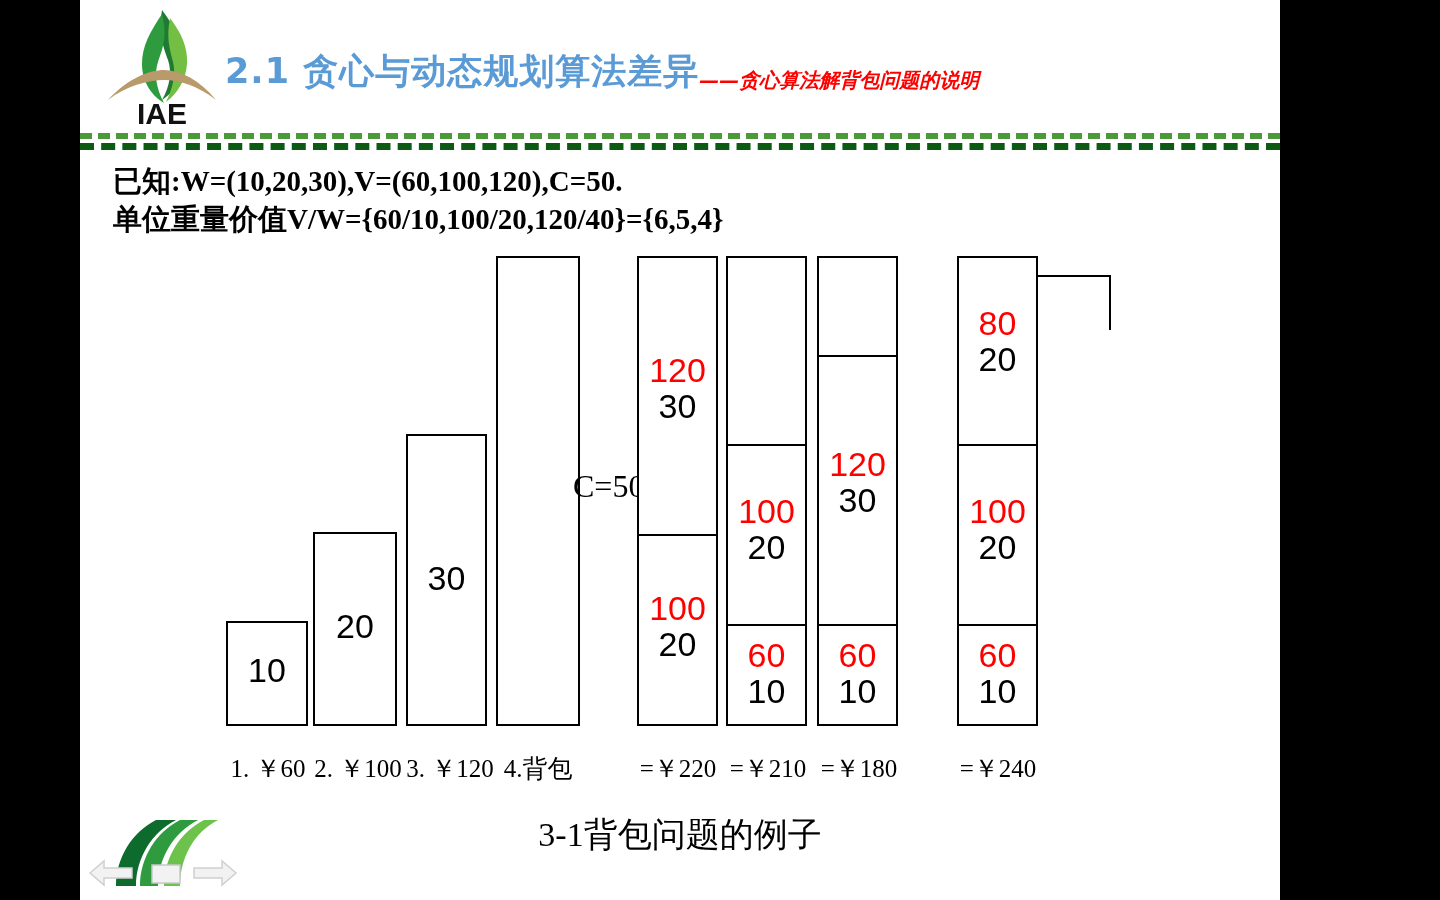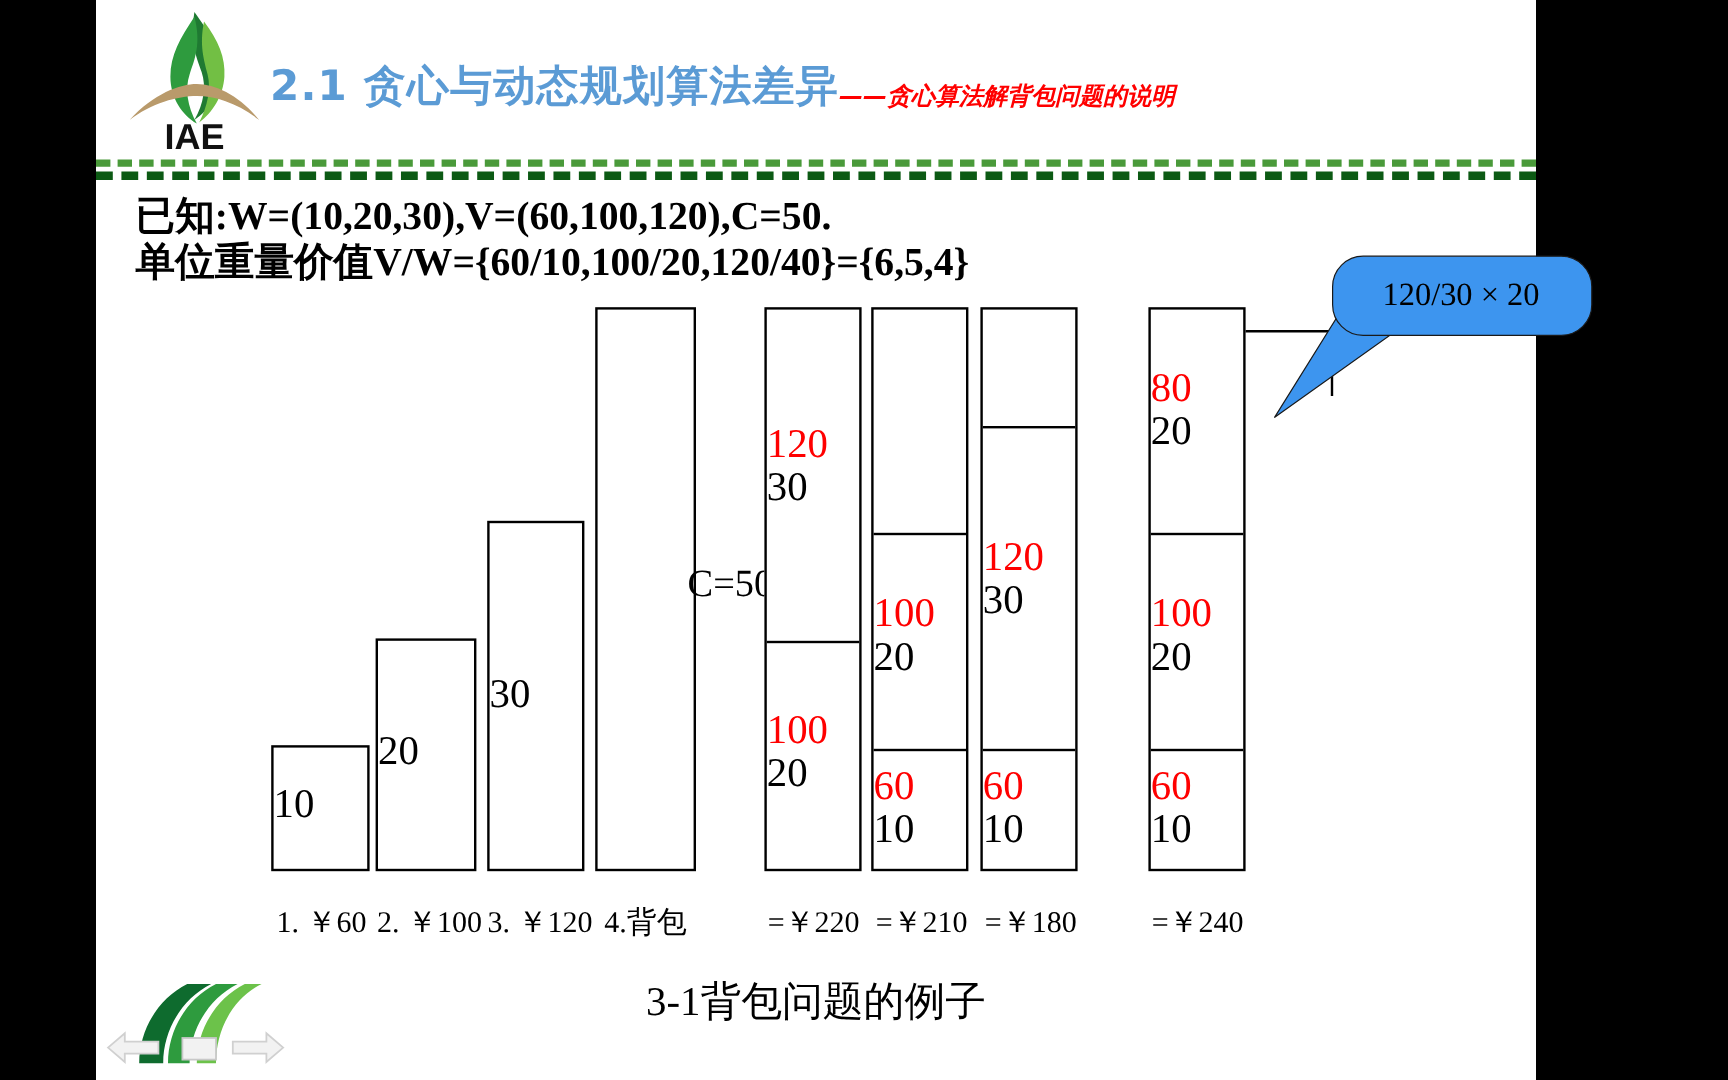--- a/index.html
+++ b/index.html
@@ -56,21 +56,21 @@
   #dash-dark {
     top: 143px;
     border-top: 7px dashed #0C5A14;
   }
   
   #given-block {
     position: absolute;
     left: 33px; top: 162px;
     font-family: "Liberation Serif", serif;
     font-weight: bold;
-    font-size: 33px;
+    font-size: 29px;
     color: #000;
     line-height: 38px;
     white-space: nowrap;
   }
   
   #diagram { position: absolute; left: 0; top: 0; width: 1200px; height: 900px; }
   .bar {
     position: absolute;
     border: 2px solid #000;
     box-sizing: border-box;
@@ -79,22 +79,22 @@
   .seg {
     position: absolute;
     left: 0; right: 0;
     box-sizing: border-box;
     border-bottom: 2px solid #000;
   }
   .seg.last { border-bottom: none; }
   .seg-inner {
     position: absolute;
     left: 0; right: 0;
-    text-align: left;
-    font-family: Liberation Serif, serif;
+    text-align: center;
+    font-family: Liberation Sans, sans-serif;
     line-height: 1.05;
   }
   .val-red { color: #FF0000; font-size: 34px; display:block; }
   .val-black { color: #000; font-size: 34px; display:block; }
   #cap-c50 {
     position: absolute;
     left: 493px; top: 468px;
     font-family: "Liberation Serif", serif;
     font-size: 32px;
     color: #000;
@@ -281,27 +281,20 @@
     <div class="foot-label" style="left:550px; width:96px;">=￥220</div>
     <div class="foot-label" style="left:640px; width:96px;">=￥210</div>
     <div class="foot-label" style="left:731px; width:96px;">=￥180</div>
     <div class="foot-label" style="left:870px; width:96px;">=￥240</div>
 
     <svg id="leader-line" width="1200" height="900">
       <polyline points="958,276 1030,276 1030,330" fill="none" stroke="#000" stroke-width="2"></polyline>
     </svg>
   </div>
 
-  <div id="callout">
-    <svg id="callout-tail" width="120" height="120" viewBox="0 0 120 120">
-      <polygon points="60,2 110,18 2,95" fill="#3D95EF" stroke="#1a1a1a" stroke-width="1"></polygon>
-    </svg>
-    <div id="callout-box"></div>
-    <div id="callout-text">120/30 × 20</div>
-  </div>
 
   <div id="caption">3-1背包问题的例子</div>
 
   <svg id="footer-logo" viewBox="0 0 110 70">
     <path d="M6 68 C6 40 22 14 46 2 L66 2 C42 14 26 40 26 68 Z" fill="#0E6B2E"></path>
     <path d="M30 68 C30 40 46 14 70 2 L88 2 C64 14 48 40 48 68 Z" fill="#2E9B3E"></path>
     <path d="M54 68 C54 40 70 14 94 2 L108 2 C84 14 70 40 70 68 Z" fill="#6CC24A"></path>
   </svg>
 
   <svg class="navarrow" id="nav-prev" width="46" height="30" viewBox="0 0 46 30">

